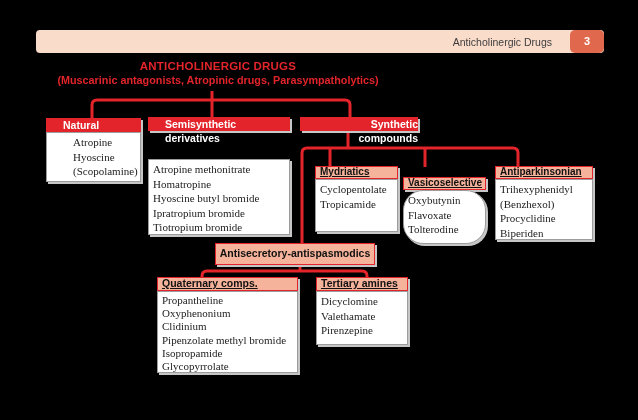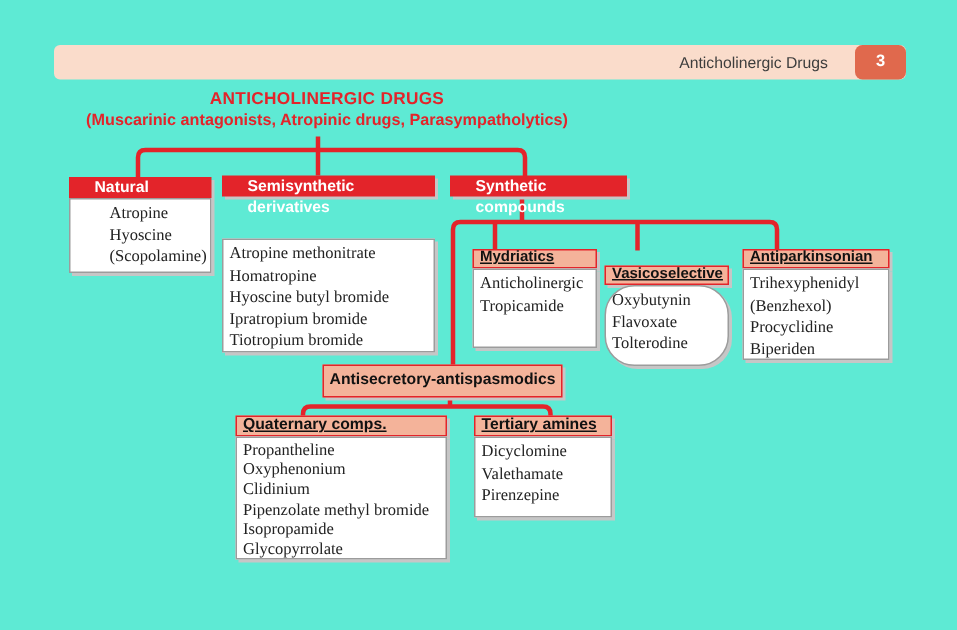--- a/index.html
+++ b/index.html
@@ -1,17 +1,17 @@
 <!DOCTYPE html>
 <html><head>
 <meta charset="utf-8">
 <style>
   html,body { margin:0; padding:0; background:#ffffff; }
   .page {
-    position:relative; width:638px; height:420px; background:#5eead4;
+    position:relative; width:638px; height:420px; background:#000000;
     font-family:"Liberation Sans", sans-serif; overflow:hidden;
   }
   
   .topbar {
     position:absolute; left:36px; top:30px; width:568px; height:23px;
     background:#fadccb; border-radius:4px;
     display:flex; align-items:center; justify-content:flex-end;
     padding-right:52px; box-sizing:border-box;
   }
   .topbar-title { font-size:10.5px; color:#3d3d3d; }
@@ -50,21 +50,21 @@
     border:1px solid #9c9c9c; box-shadow:2px 2px 0 #c6c6c6;
     padding:2px 3px 0 4px;
     font-family:"Liberation Serif", serif; font-size:11px; color:#222222;
   }
   .item { line-height:14.5px; white-space:nowrap; }
   
   .g-natural      { left:46px;  top:118px; width:95px;  }
   .g-natural .body      { height:50px;padding-left:26px; }
   .g-semi         { left:148px; top:117px; width:142px; }
   .g-semi .body         { height:76px;margin-top:28px; }
-  .g-synthetic    { left:300px; top:117px; width:118px; }
+  .g-synthetic    { left:300px; top:117px; width:118px;text-align:right; }
   .g-mydriatics   { left:315px; top:166px; width:83px;  }
   .g-mydriatics .body   { height:53px; }
   .g-vasico       { left:403px; top:177px; width:83px;  }
   .g-vasico .body       { height:54px;border-radius:20px; }
   .g-antipark     { left:495px; top:166px; width:98px;  }
   .g-antipark .body     { height:61px; }
   .g-quaternary   { left:157px; top:277px; width:141px; }
   .g-quaternary .body   { height:82px; }
   .g-quaternary .item   { line-height:13.2px; }
   .g-tertiary     { left:316px; top:277px; width:92px;  }
@@ -121,21 +121,21 @@
       </div>
   </div>
 
   <div class="group g-synthetic">
     <div class="hdr red">Synthetic compounds</div>
   </div>
 
   <div class="group g-mydriatics">
     <div class="hdr salmon">Mydriatics</div>
     <div class="body">
-        <div class="item">Anticholinergic</div>
+        <div class="item">Cyclopentolate</div>
         <div class="item">Tropicamide</div>
       </div>
   </div>
 
   <div class="group g-vasico">
     <div class="hdr salmon">Vasicoselective</div>
     <div class="body">
         <div class="item">Oxybutynin</div>
         <div class="item">Flavoxate</div>
         <div class="item">Tolterodine</div>

